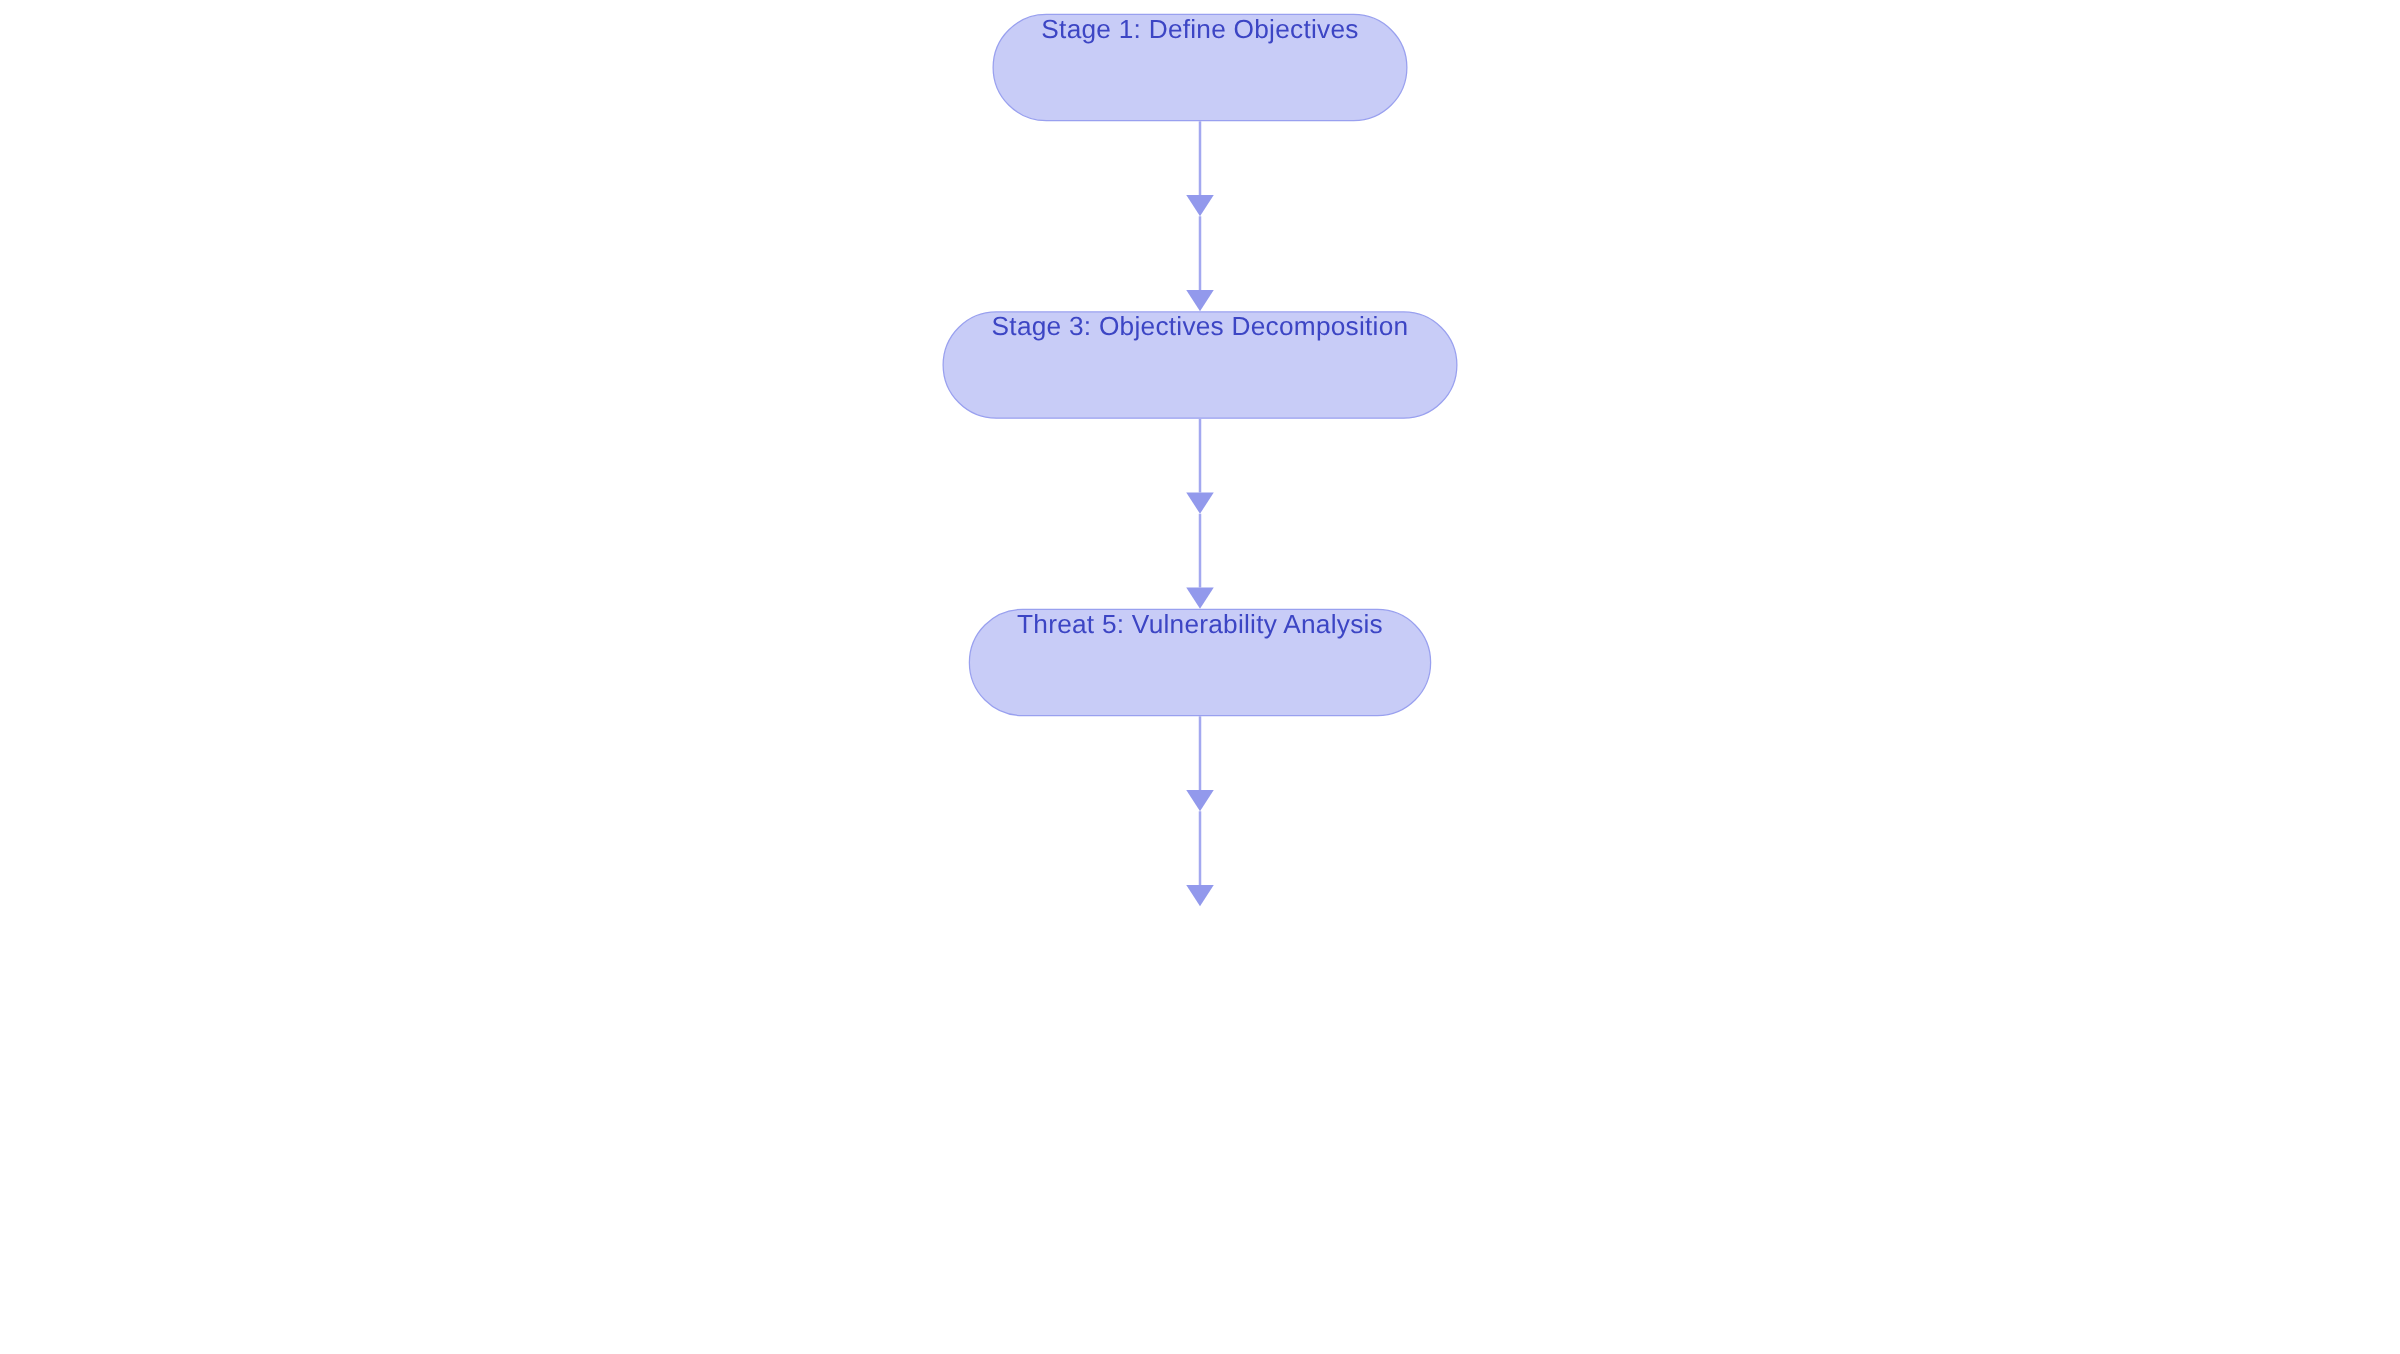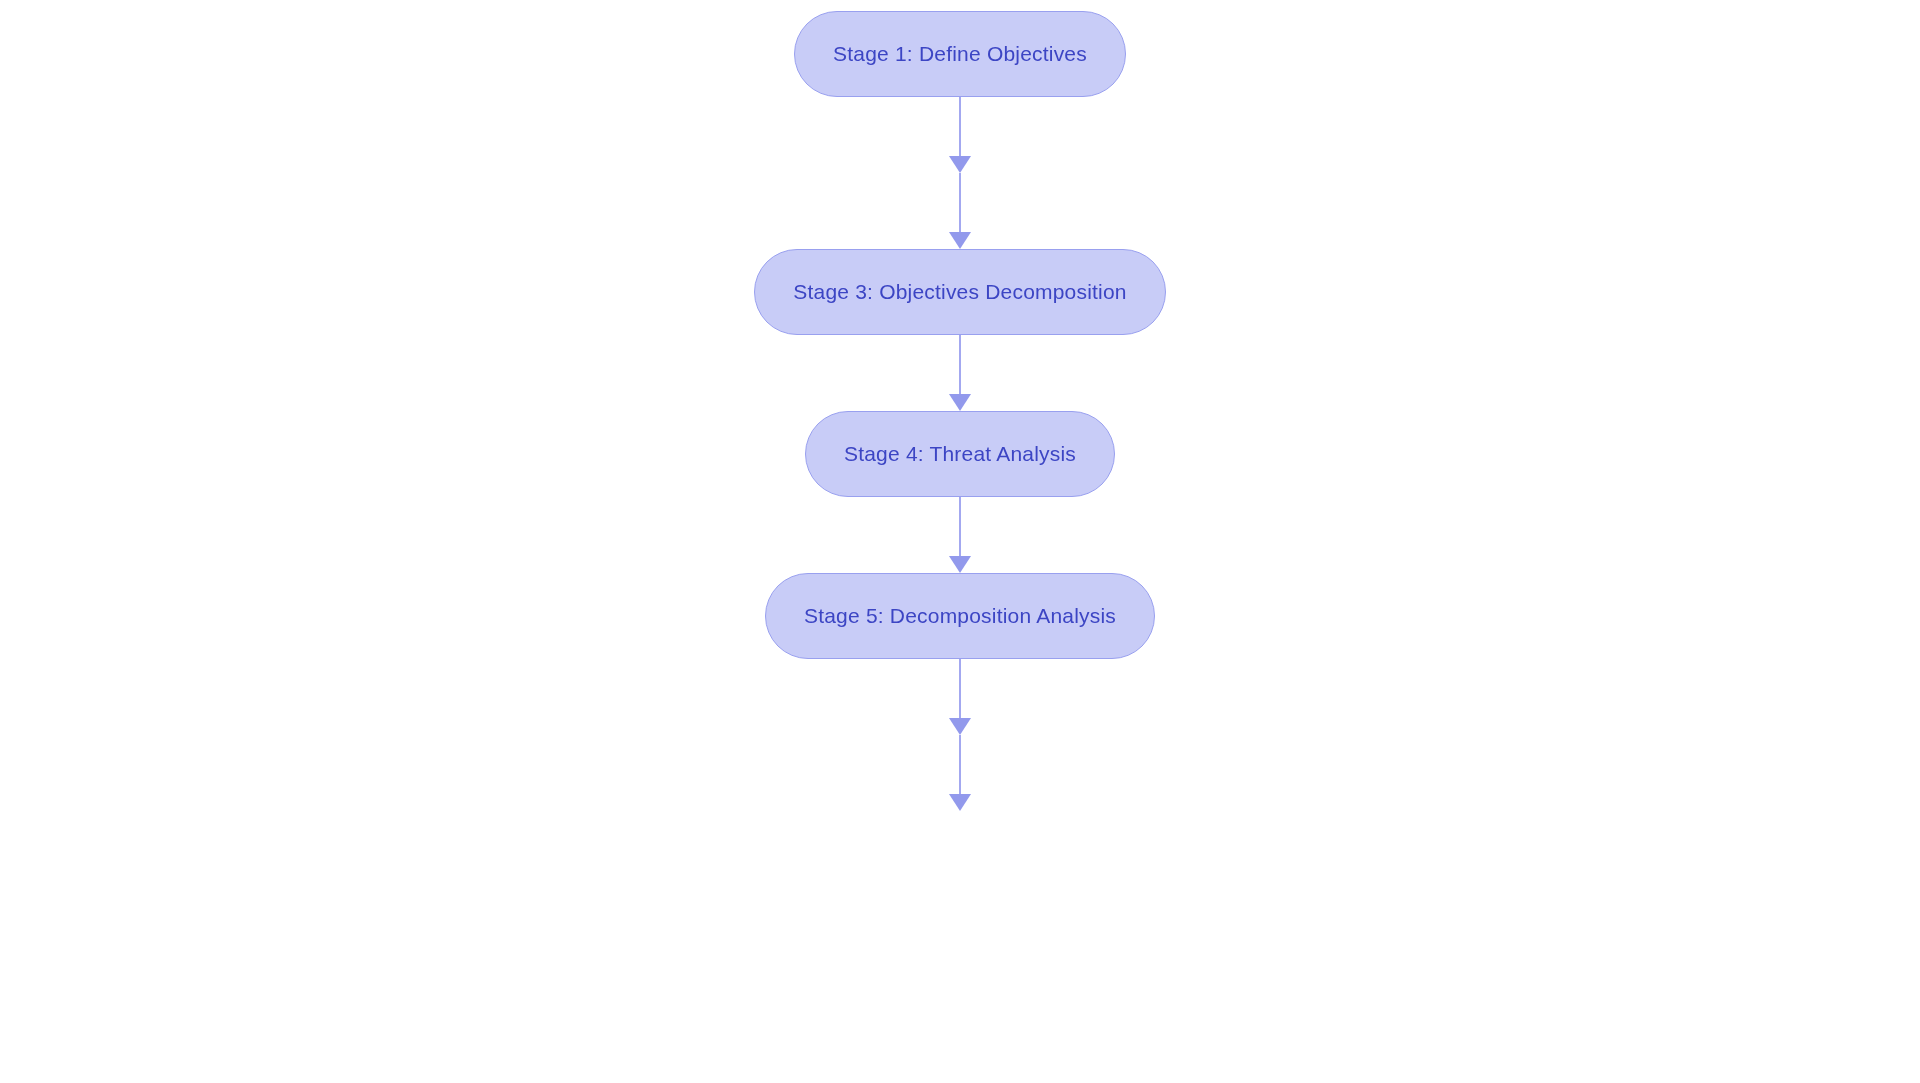--- a/index.html
+++ b/index.html
@@ -25,21 +25,20 @@
     font-family: "Liberation Sans", sans-serif;
   }
   .node {
     height: 86px;
     min-height: 86px;
     padding: 0 38px;
     border-radius: 43px;
     background: var(--node-fill);
     border: 1.5px solid var(--node-border);
     display: flex;
-    align-items: center;
     justify-content: center;
     flex: 0 0 auto;
   }
   .node-label {
     font-size: 21px;
     font-weight: 400;
     color: var(--node-text);
     letter-spacing: 0.2px;
     white-space: nowrap;
   }
@@ -86,31 +85,28 @@
 
   <div class="node">
     <span class="node-label">Stage 3: Objectives Decomposition</span>
   </div>
 
   <div class="connector">
     <div class="connector-line"></div>
     <div class="arrow-head"></div>
   </div>
 
-  <div class="node">
-    <span class="node-label">Stage 4: Threat Analysis</span>
-  </div>
 
   <div class="connector">
     <div class="connector-line"></div>
     <div class="arrow-head"></div>
   </div>
 
   <div class="node">
-    <span class="node-label">Stage 5: Decomposition Analysis</span>
+    <span class="node-label">Threat 5: Vulnerability Analysis</span>
   </div>
 
   <div class="connector">
     <div class="connector-line"></div>
     <div class="arrow-head"></div>
   </div>
 
 
   <div class="connector">
     <div class="connector-line"></div>

